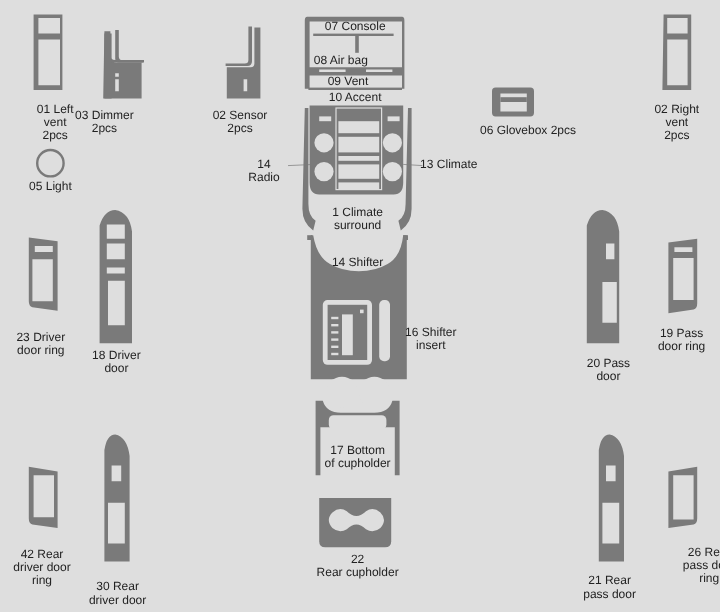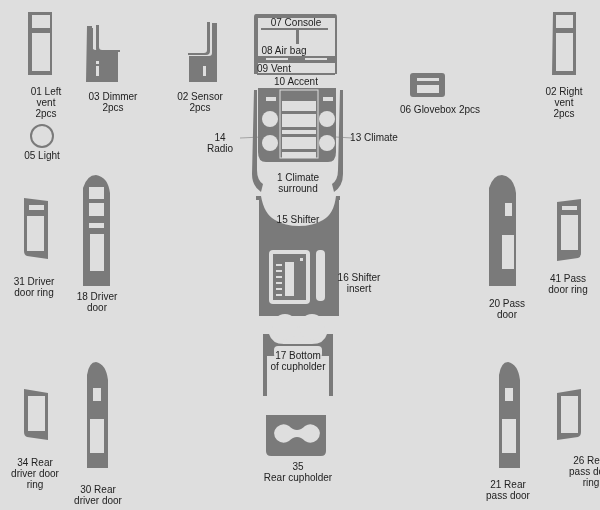--- a/index.html
+++ b/index.html
@@ -142,51 +142,51 @@
     </g>
   </g>
 </svg>
 
 <div class="lbl" style="left:18px;top:86px;width:56px">01 Left
 vent
 2pcs</div>
 <div class="lbl" style="left:536px;top:86px;width:56px">02 Right
 vent
 2pcs</div>
-<div class="lbl" style="left:78px;top:91px;width:70px">03 Dimmer
+<div class="lbl" style="left:52px;top:91px;width:70px">03 Dimmer
 2pcs</div>
 <div class="lbl" style="left:166px;top:91px;width:68px">02 Sensor
 2pcs</div>
 <div class="lbl" style="left:16px;top:150px;width:52px">05 Light</div>
 <div class="lbl" style="left:385px;top:104px;width:110px">06 Glovebox 2pcs</div>
 <div class="lbl" style="left:258px;top:17px;width:76px">07 Console</div>
 <div class="lbl" style="left:258px;top:45px;width:52px">08 Air bag</div>
-<div class="lbl" style="left:244px;top:63px;width:60px">09 Vent</div>
+<div class="lbl" style="left:260px;top:63px;width:60px">09 Vent</div>
 <div class="lbl" style="left:258px;top:76px;width:76px">10 Accent</div>
 <div class="lbl" style="left:262px;top:172px;width:72px">1 Climate
 surround</div>
 <div class="lbl" style="left:350px;top:132px;width:48px">13 Climate</div>
 <div class="lbl" style="left:200px;top:132px;width:40px">14 Radio</div>
-<div class="lbl" style="left:262px;top:214px;width:72px">15 Shifter</div>
+<div class="lbl" style="left:262px;top:214px;width:72px">14 Shifter</div>
 <div class="lbl" style="left:330px;top:272px;width:58px">16 Shifter
 insert</div>
-<div class="lbl" style="left:262px;top:350px;width:72px">17 Bottom
+<div class="lbl" style="left:262px;top:370px;width:72px">17 Bottom
 of cupholder</div>
 <div class="lbl" style="left:66px;top:291px;width:62px">18 Driver
 door</div>
 <div class="lbl" style="left:476px;top:298px;width:62px">20 Pass
 door</div>
 <div class="lbl" style="left:60px;top:484px;width:76px">30 Rear
 driver door</div>
 <div class="lbl" style="left:472px;top:479px;width:72px">21 Rear
 pass door</div>
-<div class="lbl" style="left:256px;top:461px;width:84px">35
+<div class="lbl" style="left:256px;top:461px;width:84px">22
 Rear cupholder</div>
-<div class="lbl" style="left:2px;top:276px;width:64px">31 Driver
+<div class="lbl" style="left:2px;top:276px;width:64px">23 Driver
 door ring</div>
-<div class="lbl" style="left:536px;top:273px;width:64px">41 Pass
+<div class="lbl" style="left:536px;top:273px;width:64px">19 Pass
 door ring</div>
-<div class="lbl" style="left:2px;top:457px;width:66px">34 Rear
+<div class="lbl" style="left:2px;top:457px;width:66px">42 Rear
 driver door
 ring</div>
 <div class="lbl" style="left:558px;top:455px;width:66px">26 Rear
 pass door
 ring</div>
 
 </body></html>

